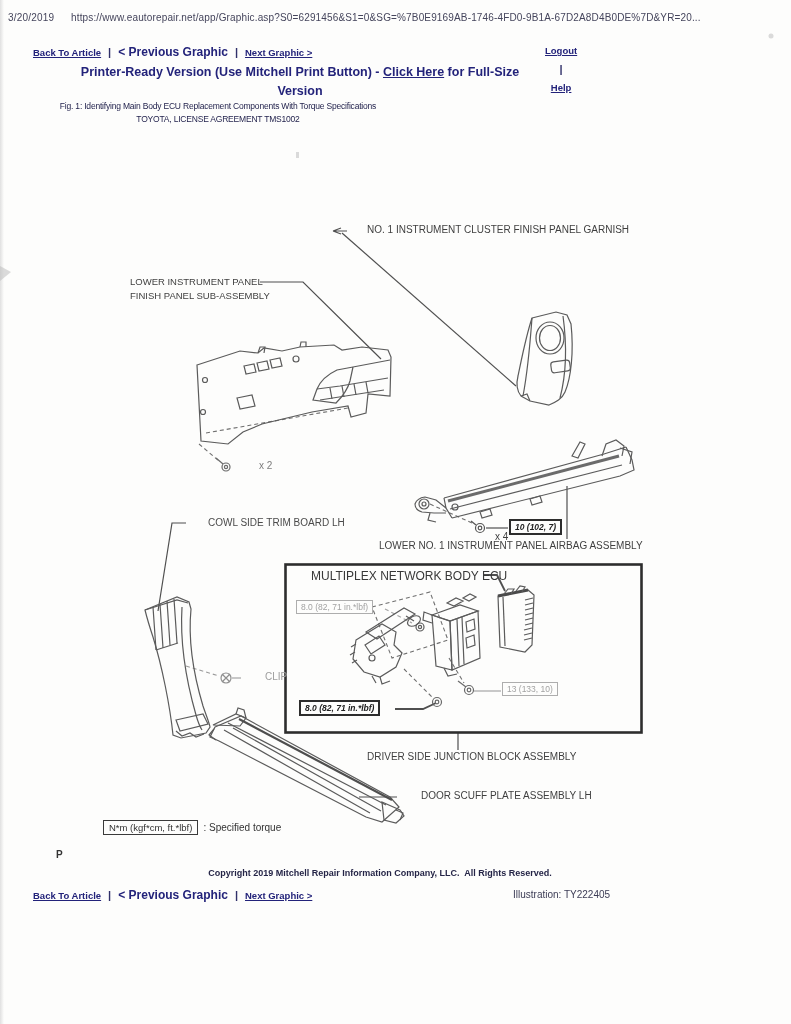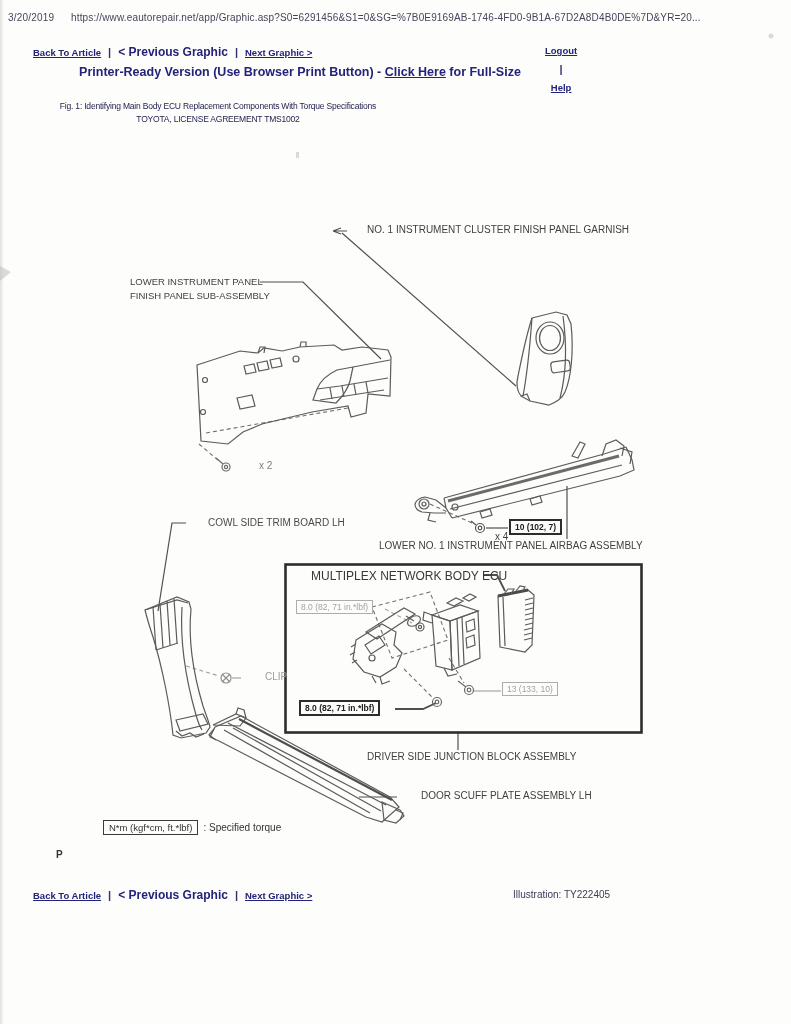--- a/index.html
+++ b/index.html
@@ -16,21 +16,21 @@
   .navsep{color:#30306a;font-size:11px;font-weight:bold;}
   .heading{left:40px;top:65px;width:520px;text-align:center;font-size:12.5px;font-weight:bold;color:#23237a;}
   .heading .lnk{text-decoration:underline;cursor:pointer;}
   .figcap{left:28px;top:101px;width:380px;text-align:center;font-size:8.5px;font-weight:normal;
           color:#24244e;letter-spacing:-.2px;}
   .figcap2{top:114px;}
   
   .dlabel{font-size:10px;color:#3f3f3f;padding-left:22px;}
   .big{font-size:12px;color:#383838;}
   .gray{color:#9d9d9d;}
-  .tbox{border:2px solid #2d2d2d;padding:1px 4px;font-size:8.5px;font-weight:bold;color:#202020;background:#fdfdfc;}
+  .tbox{border:2px solid #2d2d2d;padding:1px 4px;font-size:8.5px;font-weight:bold;color:#202020;background:#fdfdfc;font-style:italic;}
   .tbox-gray{border:1.5px solid #adadad;padding:1px 4px;font-size:8.5px;color:#a2a2a2;background:#fdfdfc;}
   .legend-box{border:1.5px solid #3a3a3a;padding:1px 5px;font-size:9.5px;color:#333;}
   .legend-row{display:flex;align-items:center;gap:5px;font-size:10px;color:#333;}
   .copyright{left:90px;top:868px;width:580px;text-align:center;font-size:9px;font-weight:bold;
              color:#252547;white-space:pre;}
   .illus{font-size:10px;color:#3c3c55;}
   .pmark{font-size:10px;font-weight:bold;color:#333;}
   svg{position:absolute;left:0;top:0;}
 </style>
 </head>
@@ -48,21 +48,22 @@
     <span class="navtext">&lt; Previous Graphic</span>
     <span class="navsep">|</span>
     <span class="navlink">Next Graphic &gt;</span>
   </div>
   <div class="abs navrow" style="left:545px;top:45px;flex-direction:column;">
     <span class="navlink">Logout</span>
     <span class="navsep">|</span>
     <span class="navlink">Help</span>
   </div>
 
-  <div class="abs heading"><span>Printer-Ready Version (Use Browser Print Button) - </span><span class="lnk">Click Here</span><span> for Full-Size</span></div>
+  <div class="abs heading"><span>Printer-Ready Version (Use Mitchell Print Button) - </span><span class="lnk">Click Here</span><span> for Full-Size</span></div>
+  <div class="abs heading" style="top:84px;">Version</div>
 
   <div class="abs figcap">Fig. 1: Identifying Main Body ECU Replacement Components With Torque Specifications</div>
   <div class="abs figcap figcap2">TOYOTA, LICENSE AGREEMENT TMS1002</div>
 
   <svg width="791" height="1024" viewBox="0 0 791 1024">
 
     <g fill="#bdbdbd" stroke="none" opacity=".55">
       <path d="M0,266 L11,272 L0,281 Z"></path>
       <rect x="296" y="152" width="3" height="6"></rect>
       <circle cx="771" cy="36" r="2.5"></circle>
@@ -231,20 +232,21 @@
   <div class="abs dlabel gray" style="left:243px;top:671px;">CLIP</div>
   <div class="abs dlabel" style="left:345px;top:751px;">DRIVER SIDE JUNCTION BLOCK ASSEMBLY</div>
   <div class="abs dlabel" style="left:399px;top:790px;">DOOR SCUFF PLATE ASSEMBLY LH</div>
 
   <div class="abs legend-row" style="left:103px;top:820px;">
     <span class="legend-box">N*m (kgf*cm, ft.*lbf)</span>
     <span>: Specified torque</span>
   </div>
 
   <div class="abs pmark" style="left:56px;top:849px;">P</div>
+  <div class="abs copyright">Copyright 2019 Mitchell Repair Information Company, LLC.  All Rights Reserved.</div>
   <div class="abs navrow" style="left:33px;top:888px;">
     <span class="navlink">Back To Article</span>
     <span class="navsep">|</span>
     <span class="navtext">&lt; Previous Graphic</span>
     <span class="navsep">|</span>
     <span class="navlink">Next Graphic &gt;</span>
   </div>
   <div class="abs illus" style="left:513px;top:889px;">Illustration: TY222405</div>
 </div>
 

